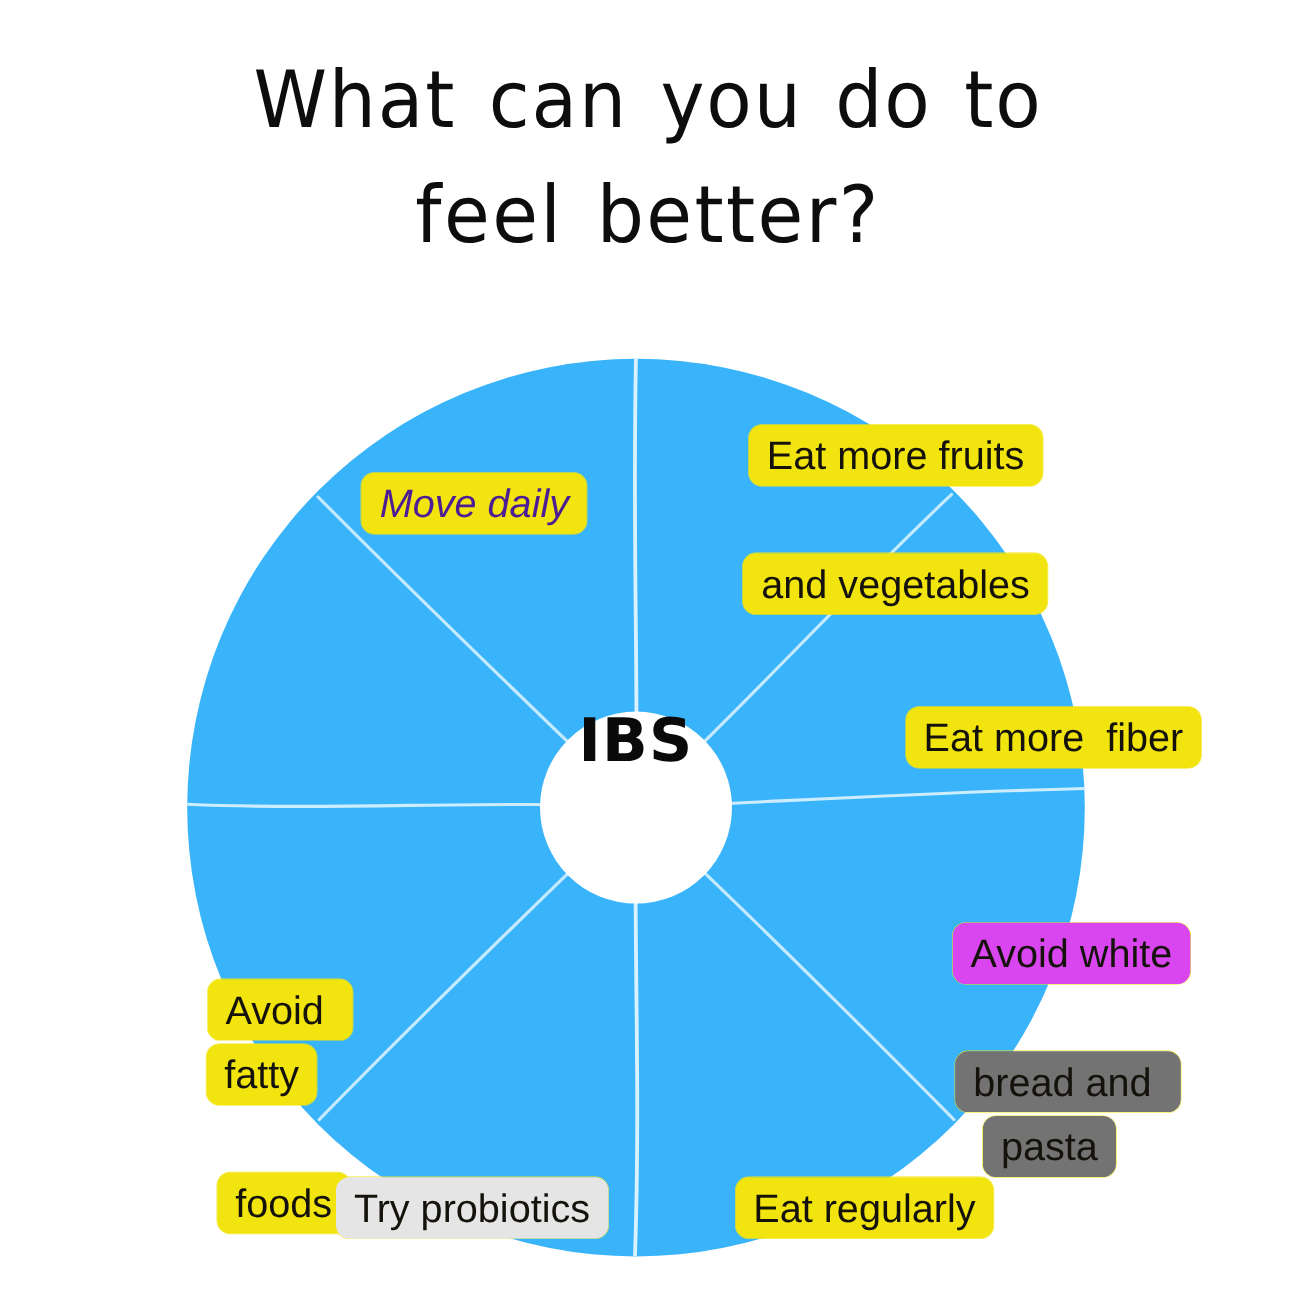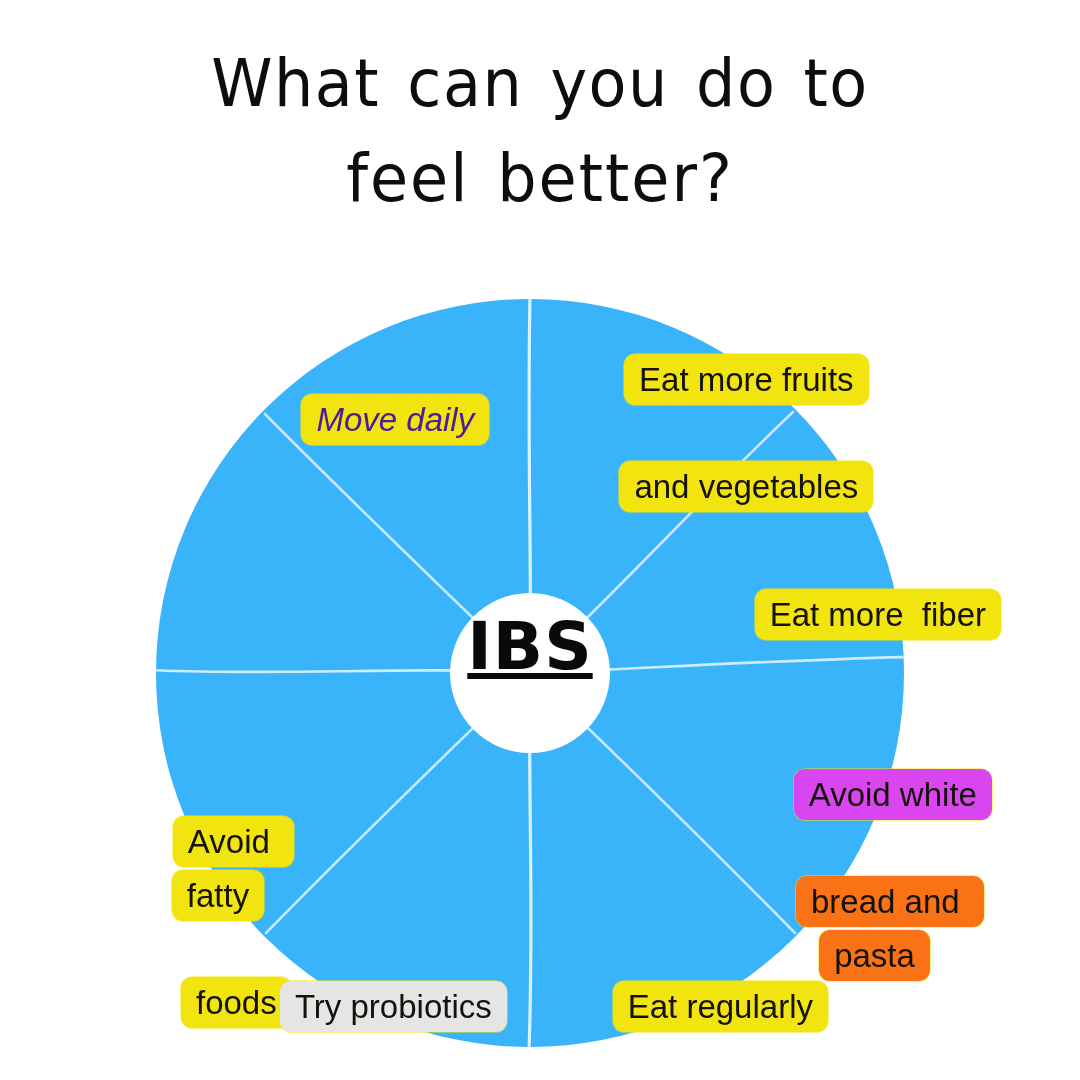--- a/index.html
+++ b/index.html
@@ -50,30 +50,29 @@
     top: 0;
     width: 1080px;
     height: 1080px;
   }
   #wheel-svg { display: block; }
 
   
   #hub-label {
     position: absolute;
     left: 430px;
-    top: 608px;
+    top: 588px;
     width: 200px;
     text-align: center;
     font-family: "DejaVu Sans", sans-serif;
-    font-size: 66px;
+    font-size: 50px;
     font-weight: 700;
     letter-spacing: 1px;
     color: #0a0a0a;
     pointer-events: none;
-    text-decoration: underline;
   }
 
   
   .callout {
     position: absolute;
     font-family: "Liberation Sans", sans-serif;
     font-size: 33px;
     line-height: 1.52;
     font-weight: 400;
     color: #15120b;
@@ -166,20 +165,20 @@
   <div class="callout align-center" id="c-prob" style="color: rgb(21, 18, 11);">
     <span class="ln" style="background: #e5e5e5; box-shadow: rgb(242, 228, 15) 0px 0px 0px 0.5px;">Try probiotics</span>
   </div>
 
   <div class="callout align-center" id="c-regular" style="color: rgb(21, 18, 11);">
     <span class="ln" style="background: rgb(242, 228, 15); box-shadow: rgb(242, 228, 15) 0px 0px 0px 0.5px;">Eat regularly</span>
   </div>
 
   <div class="callout two-line align-center" id="c-white" style="color: rgb(21, 18, 11);">
     <span class="ln" style="background: #d946ef; box-shadow: rgb(242, 228, 15) 0px 0px 0px 0.5px;">Avoid white</span><br>
-    <span class="ln" style="background: #f97316; box-shadow: rgb(242, 228, 15) 0px 0px 0px 0.5px; margin-top: 11px;">bread and pasta</span>
+    <span class="ln" style="background: #737373; box-shadow: rgb(242, 228, 15) 0px 0px 0px 0.5px; margin-top: 11px;">bread and pasta</span>
   </div>
 
   <div class="callout align-center" id="c-fiber" style="color: rgb(21, 18, 11);">
     <span class="ln" style="background: rgb(242, 228, 15); box-shadow: rgb(242, 228, 15) 0px 0px 0px 0.5px;">Eat more  fiber</span>
   </div>
 
 </div>
 
 </body></html>

